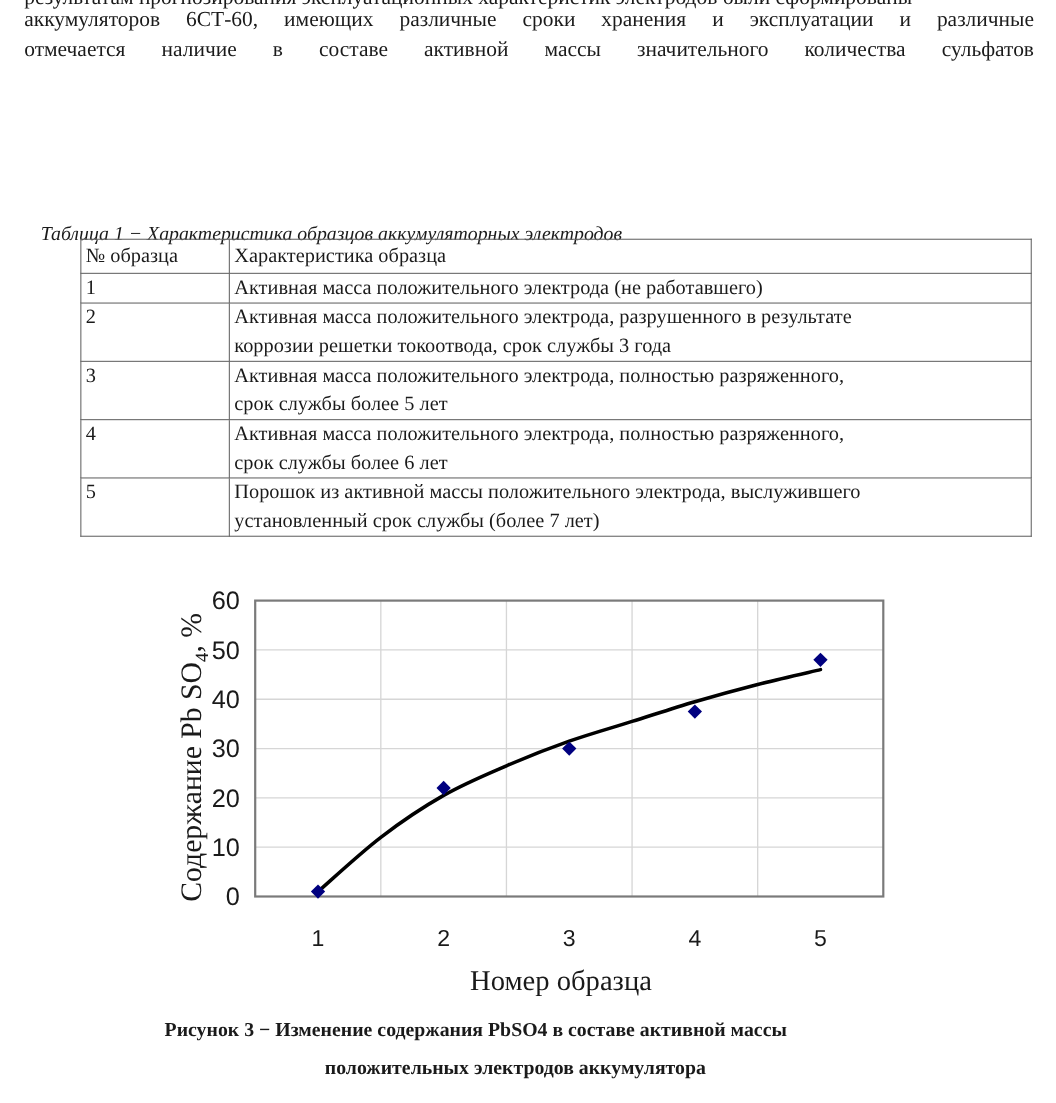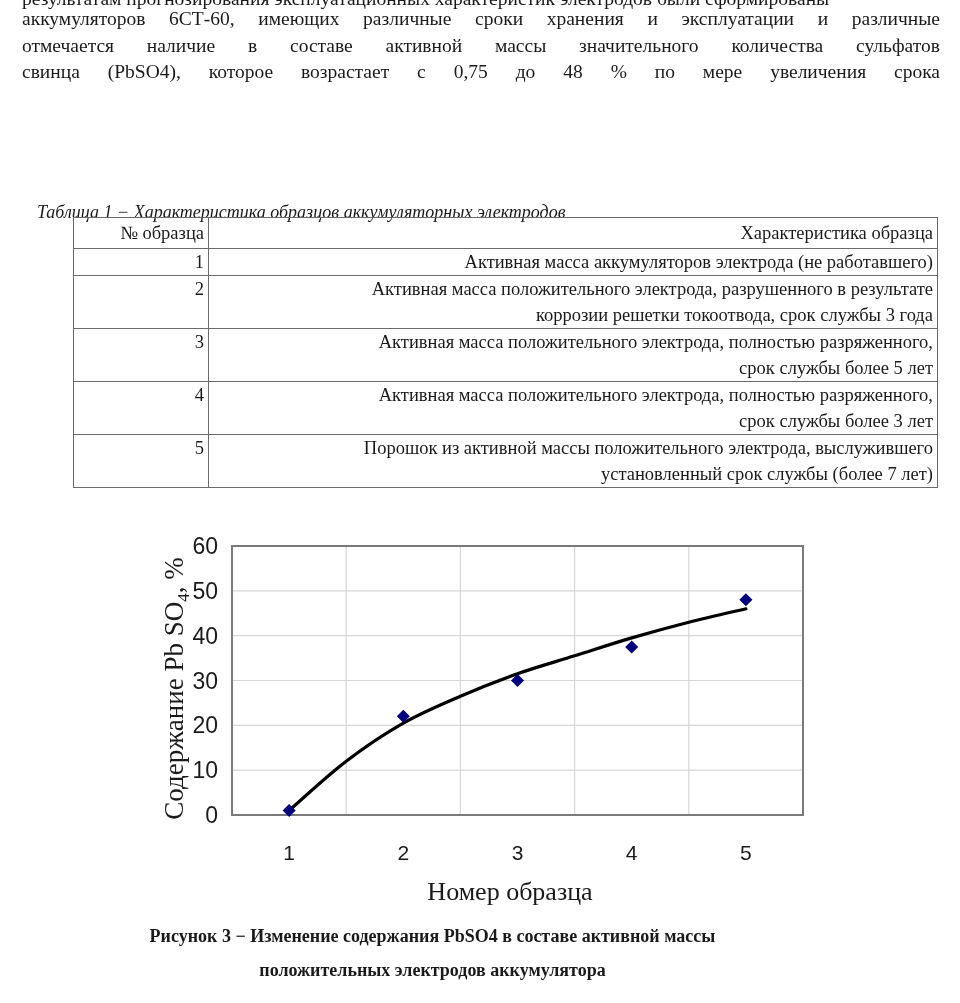--- a/index.html
+++ b/index.html
@@ -4,63 +4,62 @@
 <style>
   html, body { margin: 0; padding: 0; background: #ffffff; }
   body { width: 960px; height: 1003px; position: relative; overflow: hidden;
          font-family: "Liberation Serif", serif; color: #1a1a1a; }
   .para { position: absolute; left: 22px; width: 918px; font-size: 19.5px; line-height: 26.5px; }
   .para .line { display: block; text-align: justify; text-align-last: justify; white-space: nowrap; height: 26.5px; }
   .para .line.last { text-align-last: left; }
   .cut-line { position: absolute; left: 22px; top: -14px; width: 918px; font-size: 19.5px; line-height: 26px; white-space: nowrap; overflow: hidden; color:#1a1a1a; }
   .table-caption { position: absolute; left: 37px; top: 190px; font-size: 18px; font-style: italic; margin-top: 12px; }
   table.samples { position: absolute; left: 73px; top: 217px; width: 865px; border-collapse: collapse; font-size: 18.5px; }
-  table.samples td, table.samples th { border: 1.3px solid #6a6a6a; text-align: right; font-weight: normal; padding: 0 4px; line-height: 26px; }
+  table.samples td, table.samples th { border: 1.3px solid #6a6a6a; text-align: left; font-weight: normal; padding: 0 4px; line-height: 26px; }
   table.samples th { height: 30px; }
   table.samples td.num { width: 126px; vertical-align: top; }
   .chart-wrap { position: absolute; left: 0; top: 520px; width: 960px; height: 400px; }
   svg text { font-family: "Liberation Sans", sans-serif; }
   .fig-caption { position: absolute; left: 0; width: 865px; text-align: center; font-weight: bold; font-size: 18px; }
 </style>
 </head>
 <body>
 
 <div class="cut-line">результатам прогнозирования эксплуатационных характеристик электродов были сформированы</div>
 
 <div class="para" style="top:6px;">
   <span class="line">аккумуляторов 6СТ-60, имеющих различные сроки хранения и эксплуатации и различные</span>
   <span class="line">отмечается наличие в составе активной массы значительного количества сульфатов</span>
-  <span class="line">свинца (PbSO4), которое возрастает с 0,75 до 48 % по мере увеличения срока</span>
 </div>
 
 <div class="table-caption">Таблица 1 − Характеристика образцов аккумуляторных электродов</div>
 
 <table class="samples">
   <thead>
     <tr>
       <th class="num">№ образца</th>
       <th>Характеристика образца</th>
     </tr>
   </thead>
   <tbody>
     <tr>
       <td class="num">1</td>
-      <td><span>Активная масса аккумуляторов электрода (не работавшего)</span></td>
+      <td><span>Активная масса положительного электрода (не работавшего)</span></td>
     </tr>
     <tr>
       <td class="num">2</td>
       <td><span>Активная масса положительного электрода, разрушенного в результате</span><br><span>коррозии решетки токоотвода, срок службы 3 года</span></td>
     </tr>
     <tr>
       <td class="num">3</td>
       <td><span>Активная масса положительного электрода, полностью разряженного,</span><br><span>срок службы более 5 лет</span></td>
     </tr>
     <tr>
       <td class="num">4</td>
-      <td><span>Активная масса положительного электрода, полностью разряженного,</span><br><span>срок службы более 3 лет</span></td>
+      <td><span>Активная масса положительного электрода, полностью разряженного,</span><br><span>срок службы более 6 лет</span></td>
     </tr>
     <tr>
       <td class="num">5</td>
       <td><span>Порошок из активной массы положительного электрода, выслужившего</span><br><span>установленный срок службы (более 7 лет)</span></td>
     </tr>
   </tbody>
 </table>
 
 <div class="chart-wrap">
   <svg id="chart" width="960" height="400" viewBox="0 0 960 400">
@@ -101,13 +100,13 @@
         <polygon points="745.9,73.29999999999998 752.4,79.79999999999998 745.9,86.29999999999998 739.4,79.79999999999998" fill="#00007f"></polygon>
       </g>
     <text id="ylabel" font-size="27" fill="#1a1a1a" style="font-family:'Liberation Serif',serif;" text-anchor="middle" x="183" y="168.5" transform="rotate(-90 183 168.5)">
       <tspan>Содержание Pb SO</tspan><tspan font-size="17" dy="6">4</tspan><tspan dy="-6">, %</tspan>
     </text>
     <text id="xlabel" x="510" y="380" font-size="26" text-anchor="middle" fill="#1a1a1a" style="font-family:'Liberation Serif',serif;">Номер образца</text>
   </svg>
 </div>
 
 <div class="fig-caption" style="top:926px;">Рисунок 3 − Изменение содержания PbSO4 в составе активной массы</div>
-<div class="fig-caption" style="top:960px;">положительных электродов аккумулятора</div>
+<div class="fig-caption" style="top:960px;padding-left:36px;">положительных электродов аккумулятора</div>
 
 </body></html>

